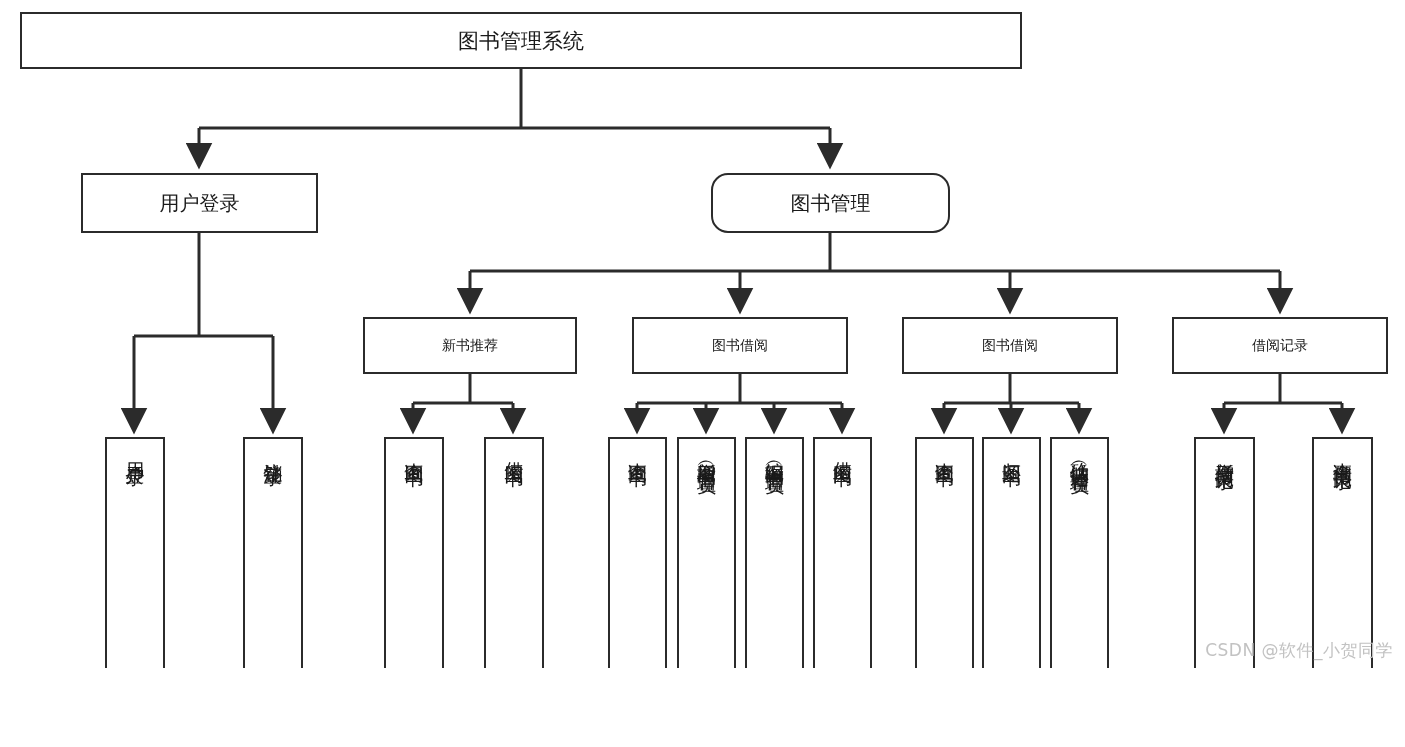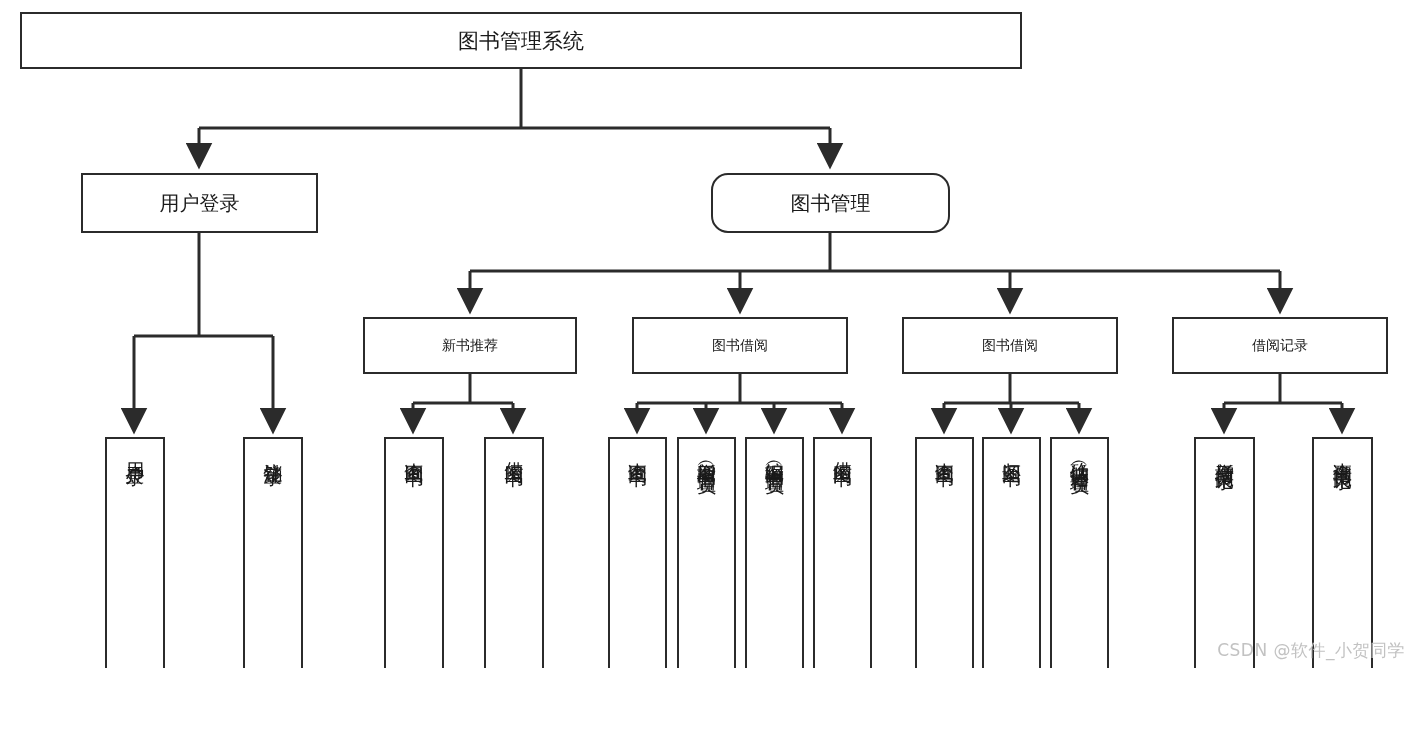--- a/index.html
+++ b/index.html
@@ -57,21 +57,21 @@
     text-orientation: upright;
     letter-spacing: 2px;
     line-height: 1.05;
     white-space: nowrap;
   }
   .node .htext {
     white-space: nowrap;
   }
   #watermark {
     position: absolute;
-    right: 0;
+    right: 12px;
     bottom: 6px;
     font-size: 17px;
     color: #c2c2c2;
     letter-spacing: 0.5px;
     z-index: 5;
     white-space: nowrap;
   }
 </style>
 </head>
 <body>

